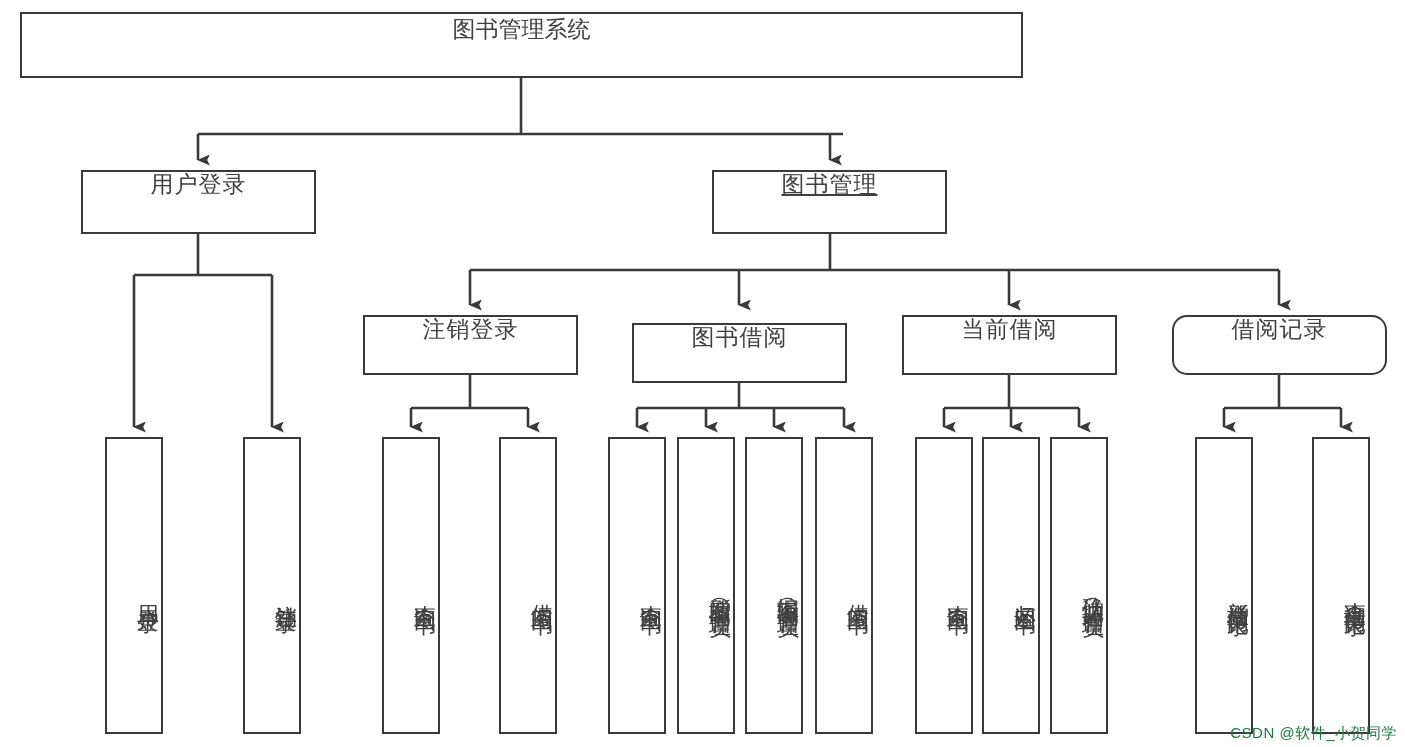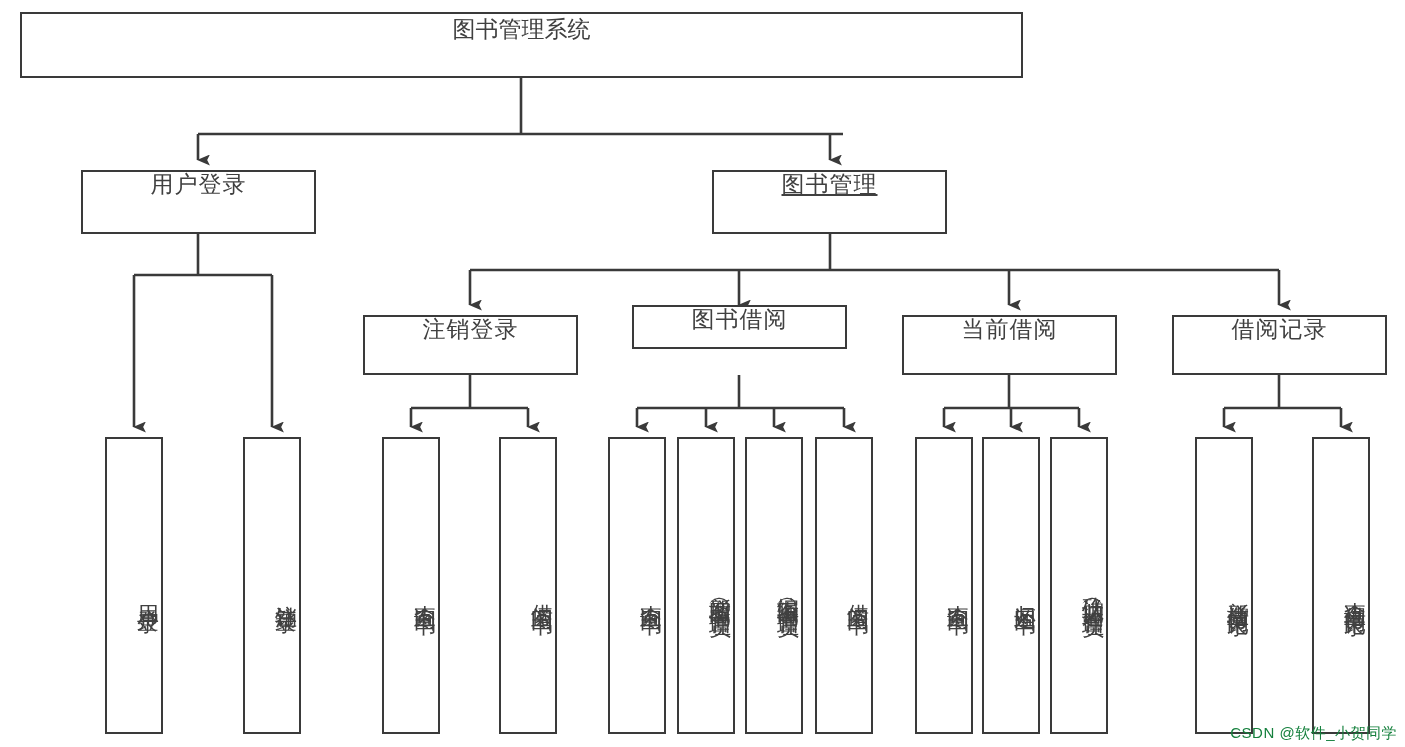--- a/index.html
+++ b/index.html
@@ -136,29 +136,29 @@
   </div>
 
   <div class="node horiz" style="left:712px; top:170px; width:235px; height:64px;text-decoration:underline;">
     <span>图书管理</span>
   </div>
 
   <div class="node horiz" style="left:363px; top:315px; width:215px; height:60px;">
     <span>注销登录</span>
   </div>
 
-  <div class="node horiz" style="left:632px; top:305px; width:215px; height:44px;">
+  <div class="node horiz" style="left:632px; top:323px; width:215px; height:60px;">
     <span>图书借阅</span>
   </div>
 
   <div class="node horiz" style="left:902px; top:315px; width:215px; height:60px;">
     <span>当前借阅</span>
   </div>
 
-  <div class="node horiz" style="left:1172px; top:315px; width:215px; height:60px;">
+  <div class="node horiz" style="left:1172px; top:315px; width:215px; height:60px;border-radius:15px;">
     <span>借阅记录</span>
   </div>
 
   <div class="node leaf" style="left:105px; top:437px; width:58px; height:297px;">
     <span class="leaf-text">用户登录</span>
   </div>
   <div class="node leaf" style="left:243px; top:437px; width:58px; height:297px;">
     <span class="leaf-text">注销登录</span>
   </div>
 

